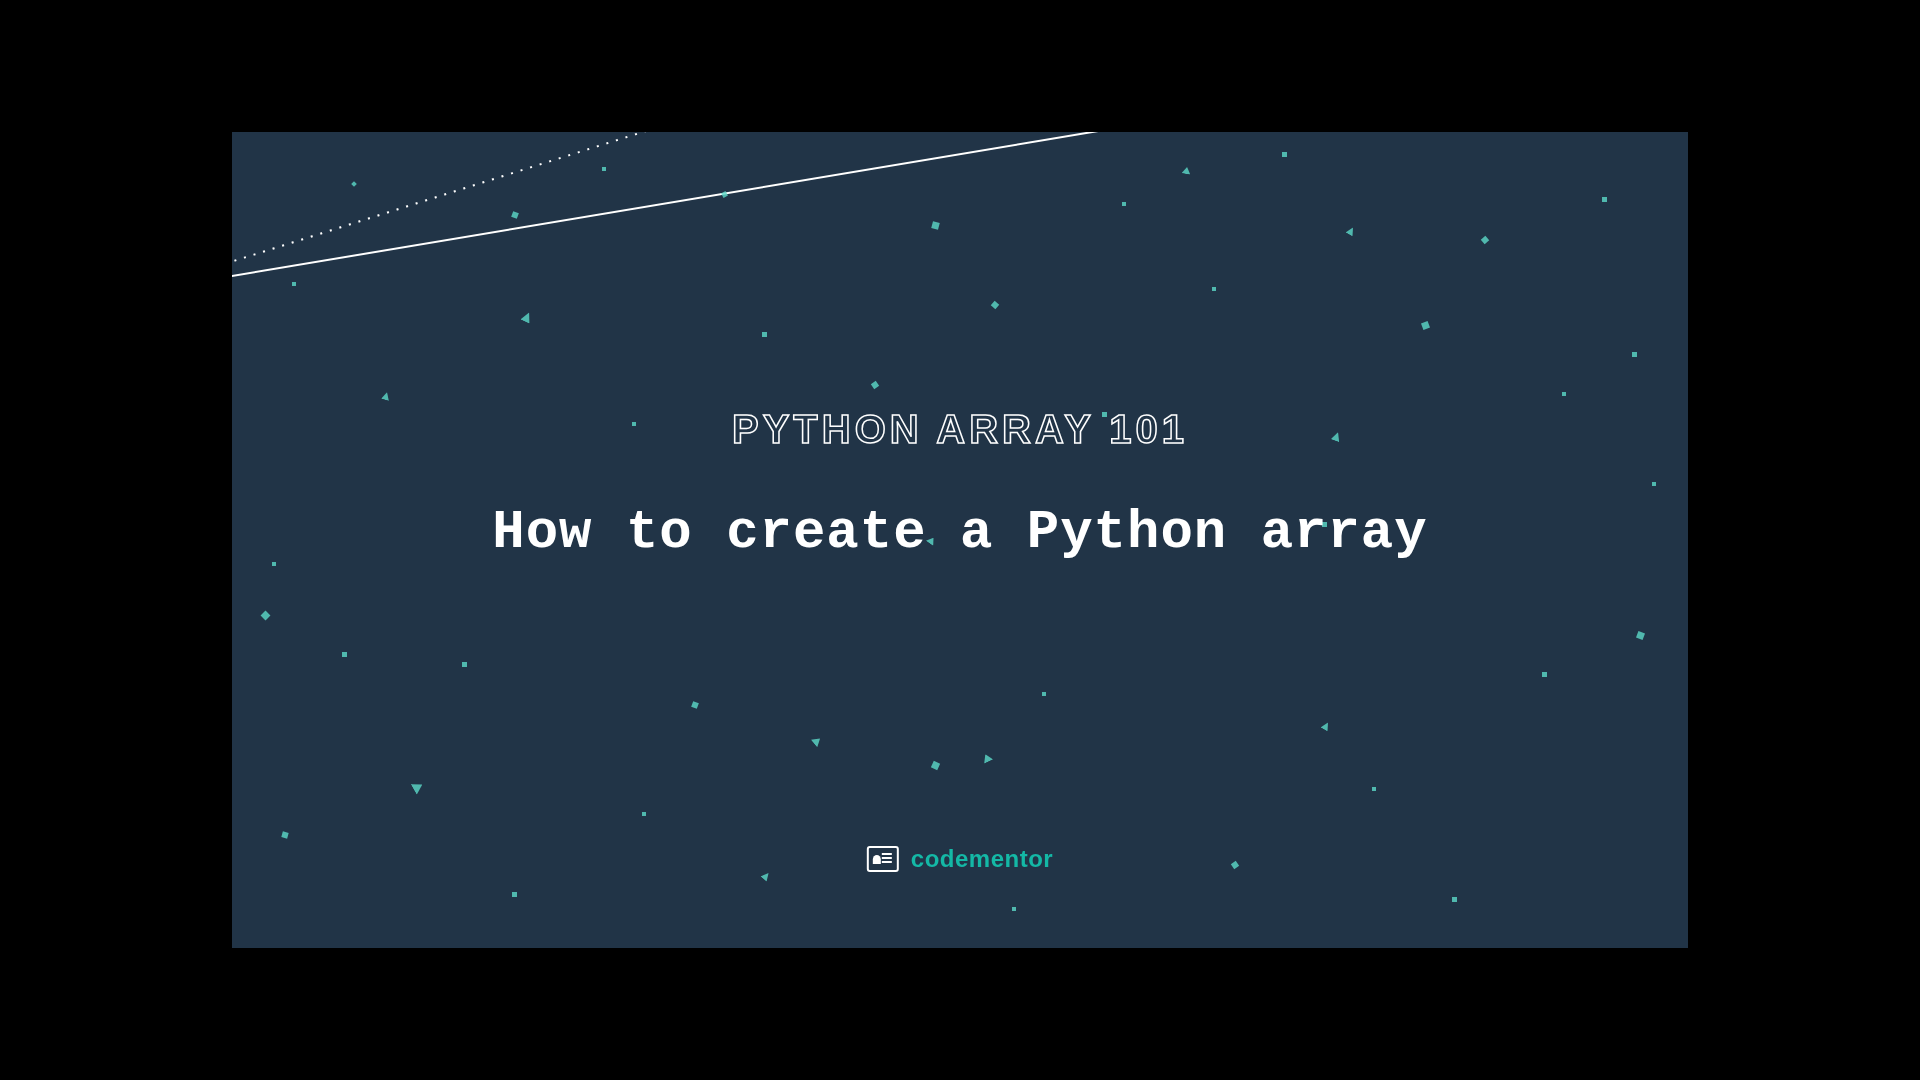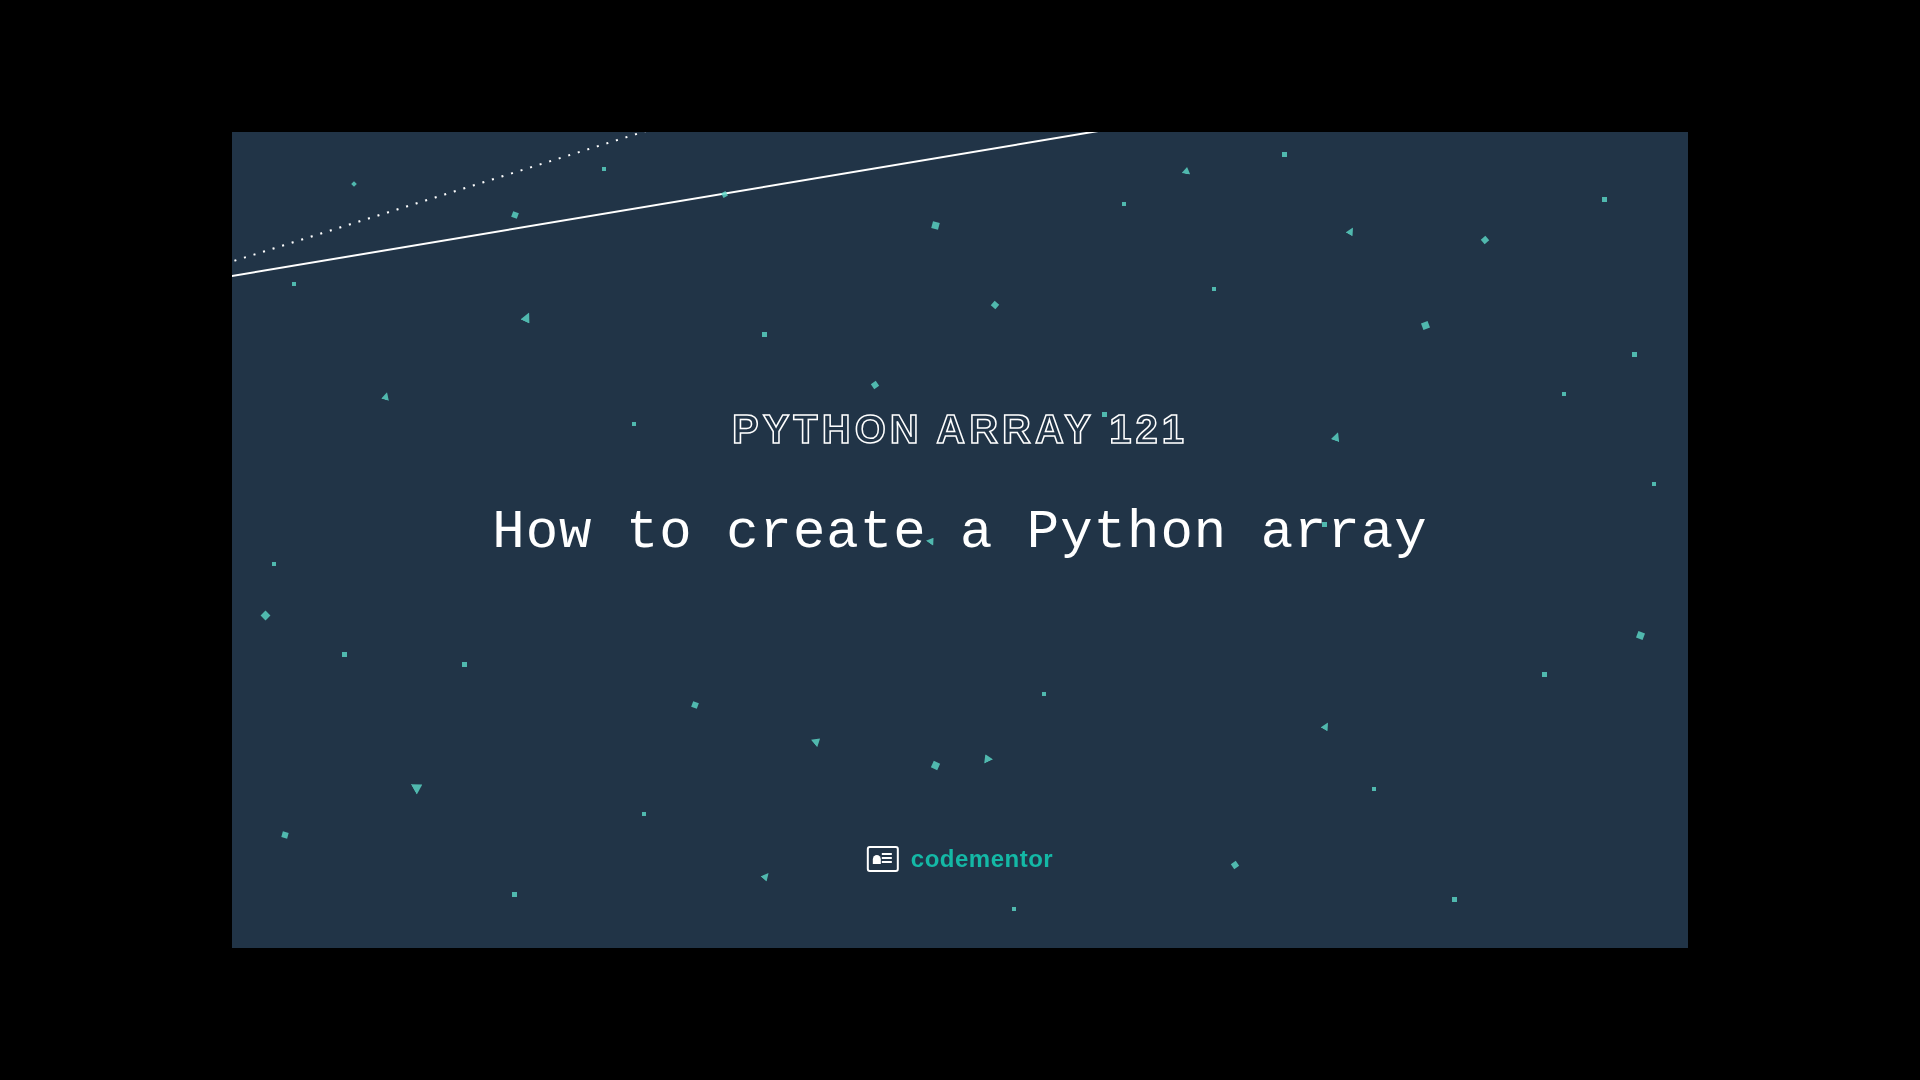--- a/index.html
+++ b/index.html
@@ -140,21 +140,21 @@
       color: transparent;
       -webkit-text-stroke: 1.5px #ffffff;
       text-stroke: 1.5px #ffffff;
       margin-bottom: 50px;
       margin-top: -70px;
     }
 
     .title {
       font-family: "Courier New", Courier, monospace;
       font-size: 54px;
-      font-weight: 400;
+      font-weight: 700;
       color: #ffffff;
       letter-spacing: 1px;
     }
 
     
     .logo {
       position: absolute;
       bottom: 75px;
       left: 50%;
       transform: translateX(-50%);
@@ -254,21 +254,21 @@
   <div class="particle p41"></div>
   <div class="particle p42"></div>
   <div class="particle p43"></div>
   <div class="particle p44"></div>
   <div class="particle p45"></div>
   <div class="particle p46"></div>
   <div class="particle p47"></div>
   <div class="particle p48"></div>
 
   <div class="content">
-    <div class="subtitle">PYTHON ARRAY 121</div>
+    <div class="subtitle">PYTHON ARRAY 101</div>
     <div class="title">How to create a Python array</div>
   </div>
 
   <div class="logo">
     <div class="logo-icon"></div>
     <div class="logo-text">codementor</div>
   </div>
 
 </div>
 

